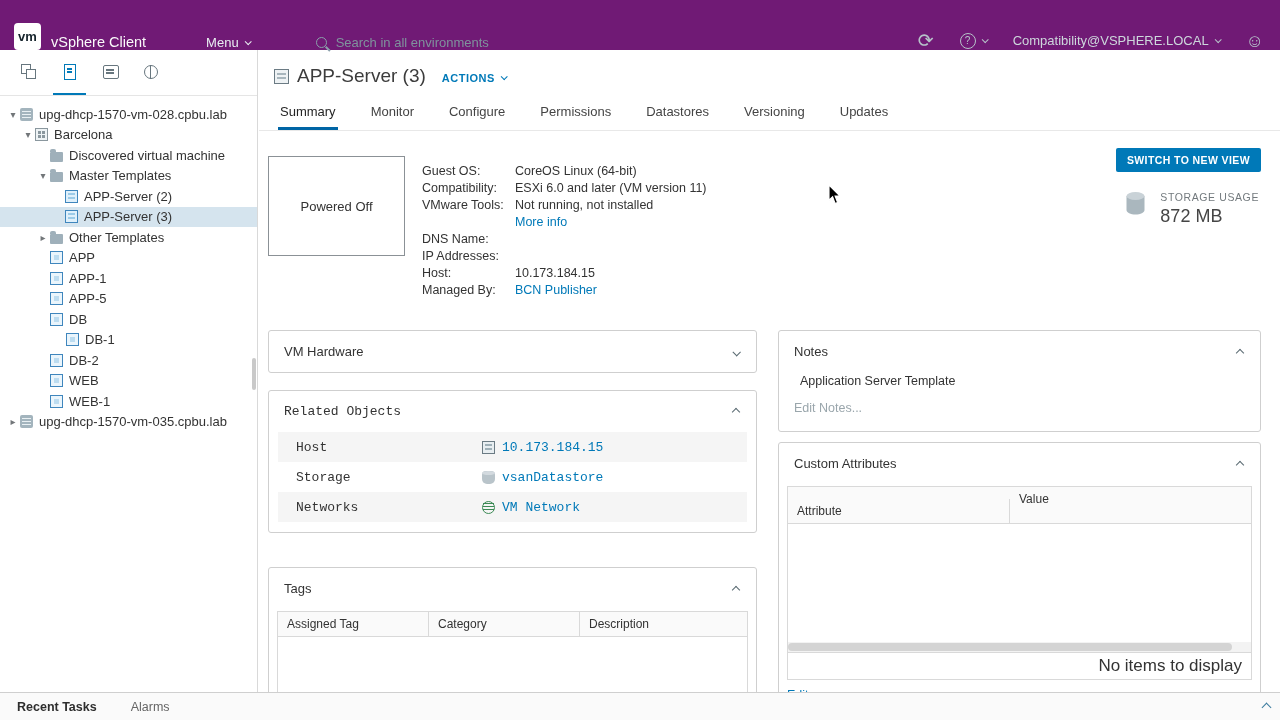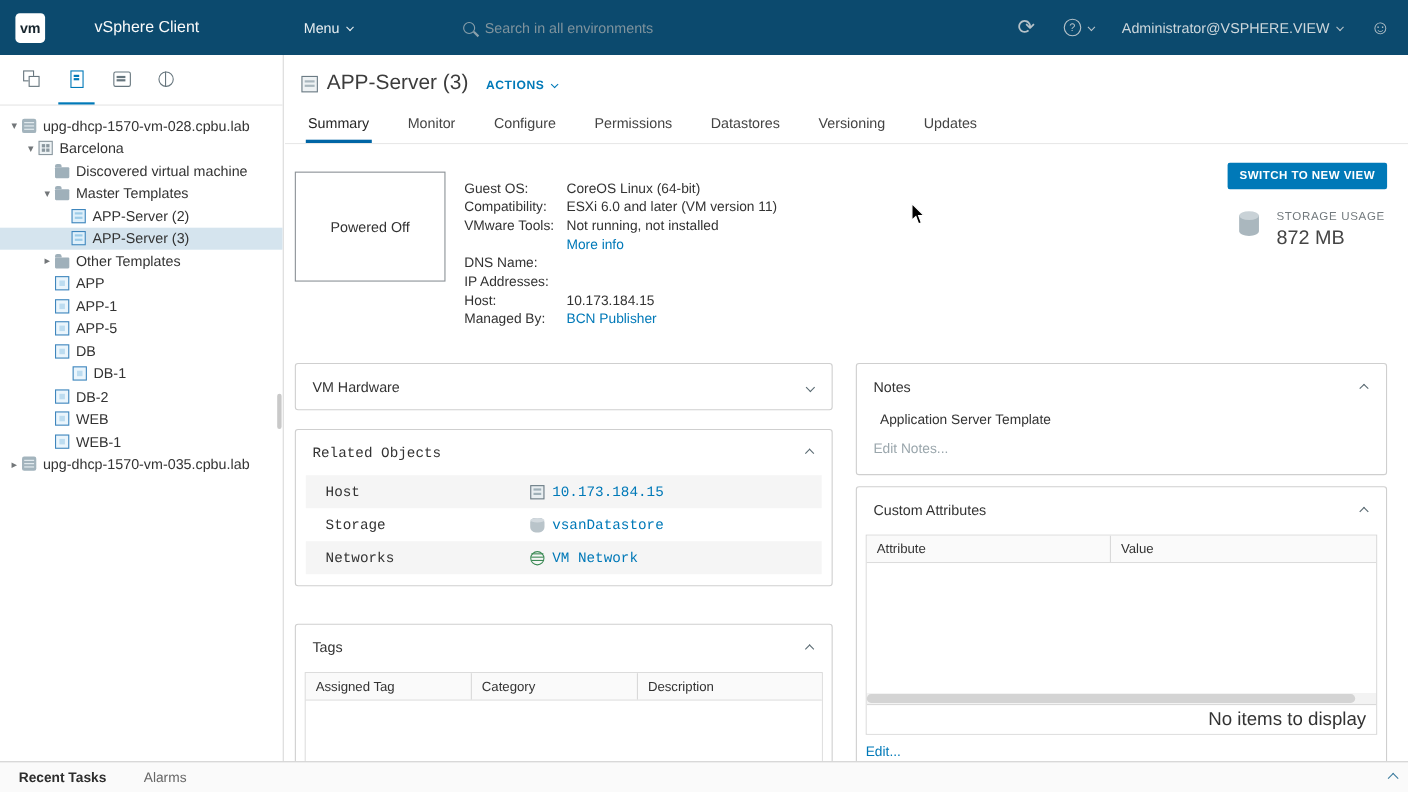--- a/index.html
+++ b/index.html
@@ -1,21 +1,21 @@
 <!DOCTYPE html>
 <html><head>
 <meta charset="utf-8">
 <style>
   * { margin:0; padding:0; box-sizing:border-box; }
   html,body { width:1280px; height:720px; overflow:hidden; }
   body { font-family:"Liberation Sans", sans-serif; background:#fff; position:relative; color:#333; }
   .link { color:#0079b8; cursor:pointer; }
 
   
-  .topbar { position:absolute; top:0; left:0; right:0; height:50px; background:#0c4a6e; display:flex; align-items:center; color:#fff; z-index:10;gap:35px; }
+  .topbar { position:absolute; top:0; left:0; right:0; height:50px; background:#701a75; display:flex; align-items:flex-end; color:#fff; z-index:10; }
   .vm-logo { width:27px; height:27px; background:#fff; border-radius:4px; color:#16242c; font-weight:bold; font-size:13px; display:flex; align-items:center; justify-content:center; margin-left:14px; }
   .app-title { font-size:14.5px; margin-left:10px; color:#fafafa; }
   .menu-btn { margin-left:60px; font-size:13px; color:#e8eef1; display:flex; align-items:center; gap:6px; cursor:pointer; }
   .search-wrap { margin-left:66px; display:flex; align-items:center; gap:9px; width:330px; }
   .search-icon { width:11px; height:11px; border:1.5px solid #8ba0ab; border-radius:50%; position:relative; flex:none; }
   .search-icon::after { content:""; position:absolute; width:6px; height:1.5px; background:#8ba0ab; transform:rotate(45deg); right:-5px; bottom:-2px; }
   .search-input { background:transparent; border:none; outline:none; color:#c8d4da; font-size:13px; width:100%; font-family:inherit; }
   .search-input::placeholder { color:#7f939d; }
   .topbar-right { margin-left:auto; display:flex; align-items:center; gap:26px; margin-right:16px; color:#b6c2c9; }
   .refresh-ic { font-size:19px; line-height:1; cursor:pointer; }
@@ -113,21 +113,21 @@
   .ri-network { border:1px solid #3c8a55; border-radius:50%; }
   .ri-network::after { content:""; position:absolute; left:0; right:0; top:4.5px; height:1px; background:#3c8a55; box-shadow:0 -3px 0 #3c8a55, 0 3px 0 #3c8a55; }
   .ri-datastore { background:#b9c4ca; border-radius:4px 4px 5px 5px; }
   .ri-datastore::before { content:""; position:absolute; left:0; right:0; top:0; height:4px; background:#d3dadf; border-radius:50%; }
 
   .tbl { margin:2px 8px 14px; border:1px solid #d9d9d9; font-size:12px; }
   .tbl-head { display:flex; background:#fafafa; border-bottom:1px solid #d9d9d9; }
   .th { padding:5px 9px; border-right:1px solid #d9d9d9; color:#333; cursor:pointer; }
   .th:last-child { border-right:none; flex:1; }
   .tcol0 { width:151px; } .tcol1 { width:151px; }
-  .ccol0 { width:222px; }
+  .ccol0 { width:222px;margin-top:12px; }
   .tags-body { height:70px; background:#fff; }
   .ca-body { height:118px; background:#fff; }
   .hscroll { height:10px; background:#f3f3f3; position:relative; }
   .hscroll-thumb { position:absolute; left:0; top:1px; height:8px; width:96%; background:#d4d4d4; border-radius:4px; }
   .tbl-footer { border-top:1px solid #d9d9d9; text-align:right; font-size:17px; color:#333; padding:3px 9px; background:#fff; }
   .edit-link { font-size:12.5px; padding:8px 2px 10px 8px; display:inline-block; }
 
   .notes-body { padding:2px 15px 16px; font-size:12.5px; }
   .notes-text { color:#333; margin-left:6px; }
   .notes-edit { color:#9aa6ac; margin-top:13px; cursor:pointer; }
@@ -148,21 +148,21 @@
     <span class="search-icon"></span>
     <input class="search-input" type="text" placeholder="Search in all environments" style="">
   </div>
   <div class="topbar-right">
     <span class="refresh-ic">⟳</span>
     <span class="help-wrap">
       <span class="help-ic">?</span>
       <span class="cv"></span>
     </span>
     <span class="user-wrap">
-      <span class="user-name">Administrator@VSPHERE.VIEW</span>
+      <span class="user-name">Compatibility@VSPHERE.LOCAL</span>
       <span class="cv"></span>
     </span>
     <span class="smiley-ic">☺</span>
   </div>
 </div>
 
 <div class="sidebar">
   <div class="inv-icons">
     <div class="inv-tab">
       <span class="inv-ic ii-hc"></span>

